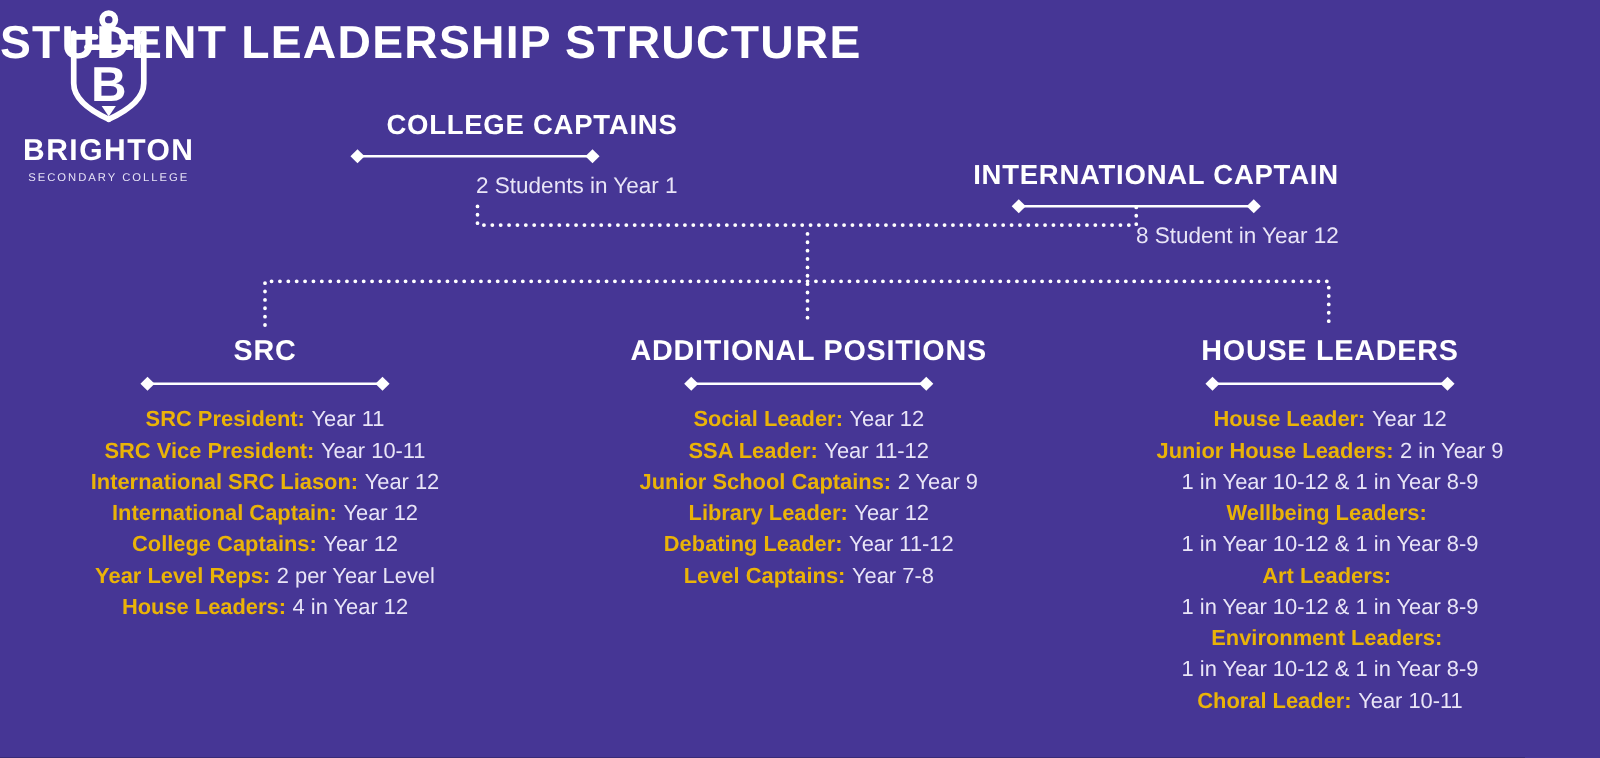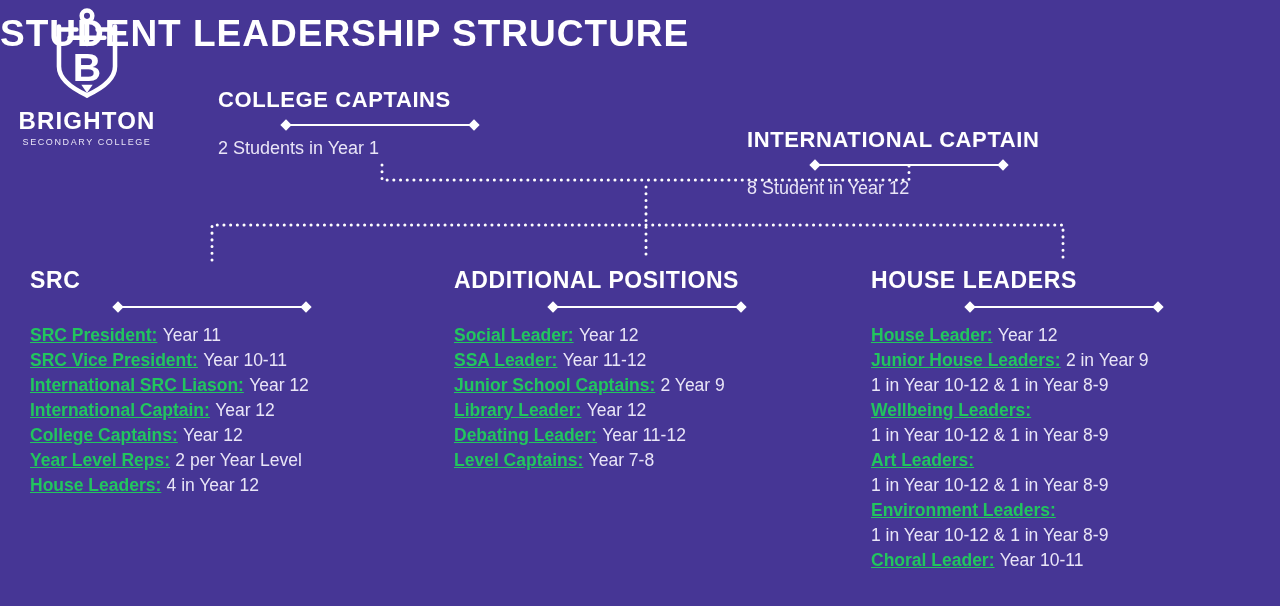--- a/index.html
+++ b/index.html
@@ -15,44 +15,44 @@
   .logo-name { font-size:24px; font-weight:bold; letter-spacing:1.2px; margin-top:1px; }
   .logo-tagline { font-size:9px; font-weight:normal; letter-spacing:1.6px; color:#e9e5f7; margin-top:2px; }
 
   
   .title {
     position:absolute; top:13px; left:0; right:0; margin:0;
     text-align:left; font-size:37px; font-weight:bold; letter-spacing:1px;
   }
 
   
-  .role { position:absolute; top:87px; width:324px; text-align:left; }
+  .role { position:absolute; top:87px; width:324px; text-align:right; }
   .role-college { left:218px; }
   .role-international { left:747px;margin-top:40px; }
   .role h2 { margin:0; font-size:22px; font-weight:bold; letter-spacing:.6px; }
   .detail { margin:9px 0 0; font-size:18px; font-weight:normal; color:#e9e5f7; }
 
   
   .divider { display:flex; align-items:center; width:196px; margin:7px auto 0; height:9px; }
   .dm { width:8px; height:8px; background:#ffffff; transform:rotate(45deg); flex:none; }
   .ln { flex:1; height:2px; background:#ffffff; margin:0 -3px; }
 
   
   .connectors { position:absolute; left:0; top:0; pointer-events:none; }
 
   
-  .group { position:absolute; top:267px; text-align:left; }
+  .group { position:absolute; top:267px; text-align:center; }
   .g-src   { left:30px;  width:364px; }
   .g-add   { left:454px; width:386px; }
   .g-house { left:871px; width:386px; }
   .group h2 { margin:0; font-size:23px; font-weight:bold; letter-spacing:.6px; }
   .group .divider { margin-top:8px; }
   .rows { margin-top:12px; }
   .row { font-size:17.5px; line-height:25px; font-weight:normal; color:#e9e5f7; }
-  .lbl { font-weight:bold; color:#22c55e;text-decoration:underline; }
+  .lbl { font-weight:bold; color:#eab308; }
   .lbl:not(:empty) { margin-right:.3em; }
 </style>
 </head>
 <body>
 
 <div class="canvas">
 
   <header class="logo">
     <svg width="92" height="100" viewBox="0 0 120 132">
       <g fill="none" stroke="#ffffff" stroke-width="6" stroke-linecap="round" stroke-linejoin="round">

